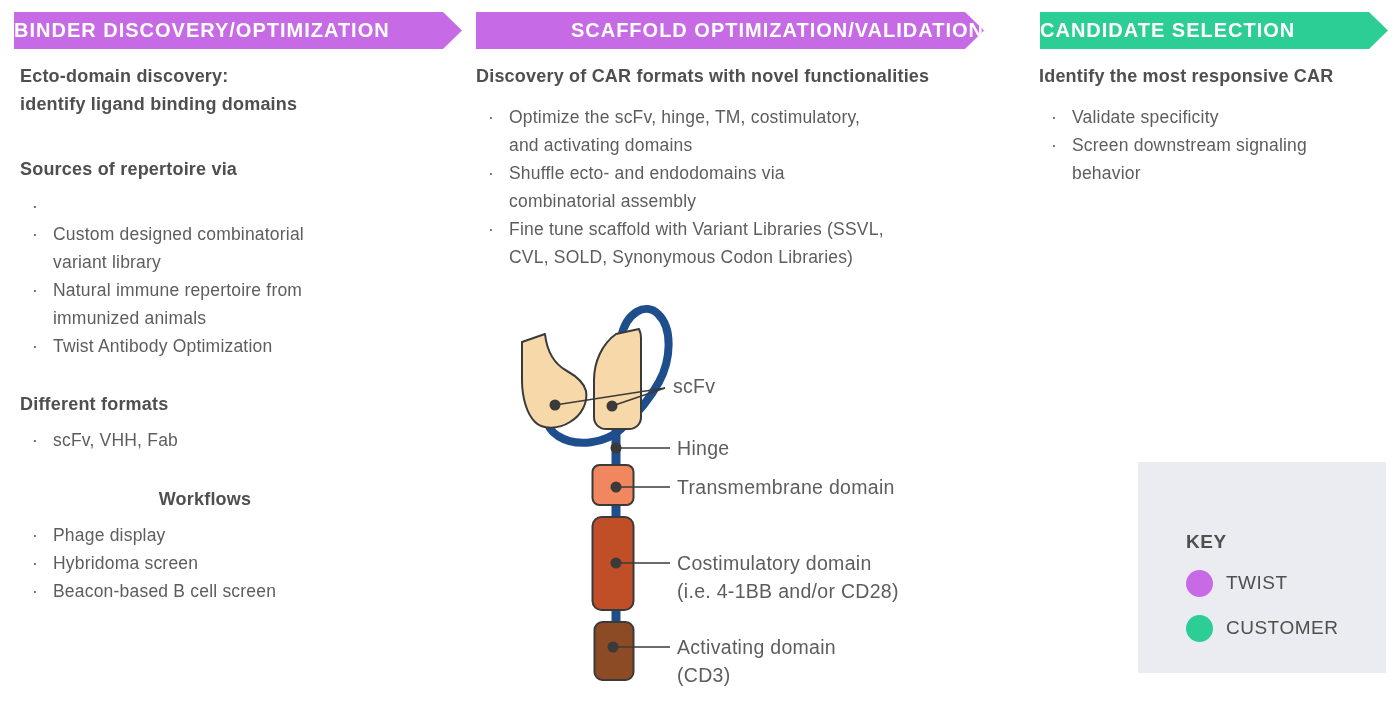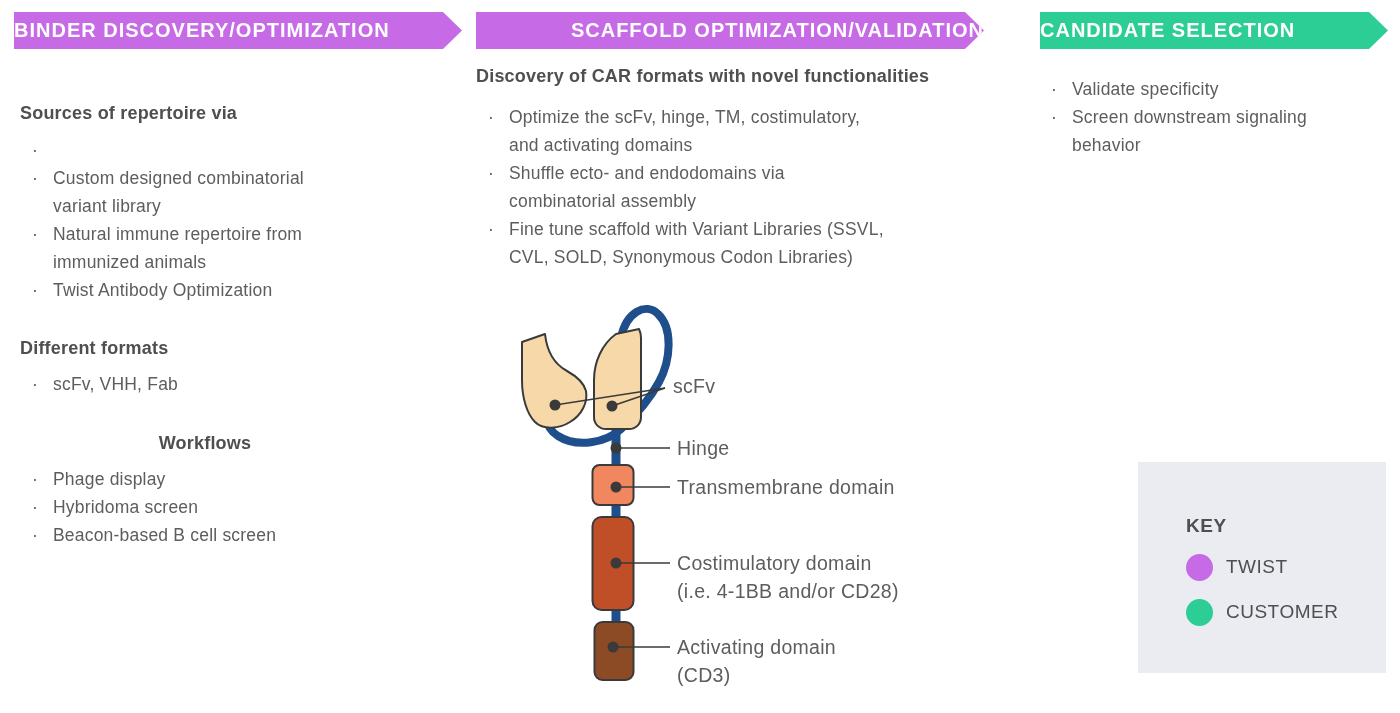--- a/index.html
+++ b/index.html
@@ -59,40 +59,42 @@
   .anchor { fill:var(--outline); }
   .dlabel { font-size:19.5px; fill:var(--body-text); letter-spacing:0.3px;
             font-family:"Liberation Sans", sans-serif; }
 
   
   .keybox {
     position:absolute; left:1138px; top:462px; width:248px; height:211px;
     background:var(--key-bg); box-sizing:border-box;
   }
   .key-title {
-    margin:52px 0 0 48px; font-size:19px; font-weight:bold; line-height:24px;
+    margin:68px 0 0 48px; font-size:19px; font-weight:bold; line-height:24px;
     color:var(--heading-text); letter-spacing:0.5px;
   }
   .key-row { display:flex; align-items:center; height:28px; margin:15px 0 0 48px; }
   .key-row.second { margin-top:17px; }
   .key-dot { width:27px; height:27px; border-radius:50%; margin-right:13px; flex:0 0 27px; }
   .key-dot.twist    { background:var(--purple); }
   .key-dot.customer { background:var(--green); }
   .key-label { font-size:19px; color:var(--heading-text); letter-spacing:0.5px; }
 </style>
 </head>
 <body>
 
 <div class="canvas">
 
   <div class="banner banner-1">BINDER DISCOVERY/OPTIMIZATION</div>
   <div class="banner banner-2">SCAFFOLD OPTIMIZATION/VALIDATION</div>
   <div class="banner banner-3">CANDIDATE SELECTION</div>
 
   <div class="col col-1">
+    <h3 class="heading">Ecto-domain discovery:
+identify ligand binding domains</h3>
 
     <h3 class="heading h-sources">Sources of repertoire via</h3>
     <ul class="blist u-sources">
       <li>
           <span class="blt">·</span>
         </li>
       <li>
           <span class="blt">·</span>
           <span class="btxt">Custom designed combinatorial
 variant library</span>
@@ -148,20 +150,21 @@
         </li>
       <li>
           <span class="blt">·</span>
           <span class="btxt">Fine tune scaffold with Variant Libraries (SSVL,
 CVL, SOLD, Synonymous Codon Libraries)</span>
         </li>
     </ul>
   </div>
 
   <div class="col col-3">
+    <h3 class="heading">Identify the most responsive CAR</h3>
     <ul class="blist">
       <li>
           <span class="blt">·</span>
           <span class="btxt">Validate specificity</span>
         </li>
       <li>
           <span class="blt">·</span>
           <span class="btxt">Screen downstream signaling
 behavior</span>
         </li>

